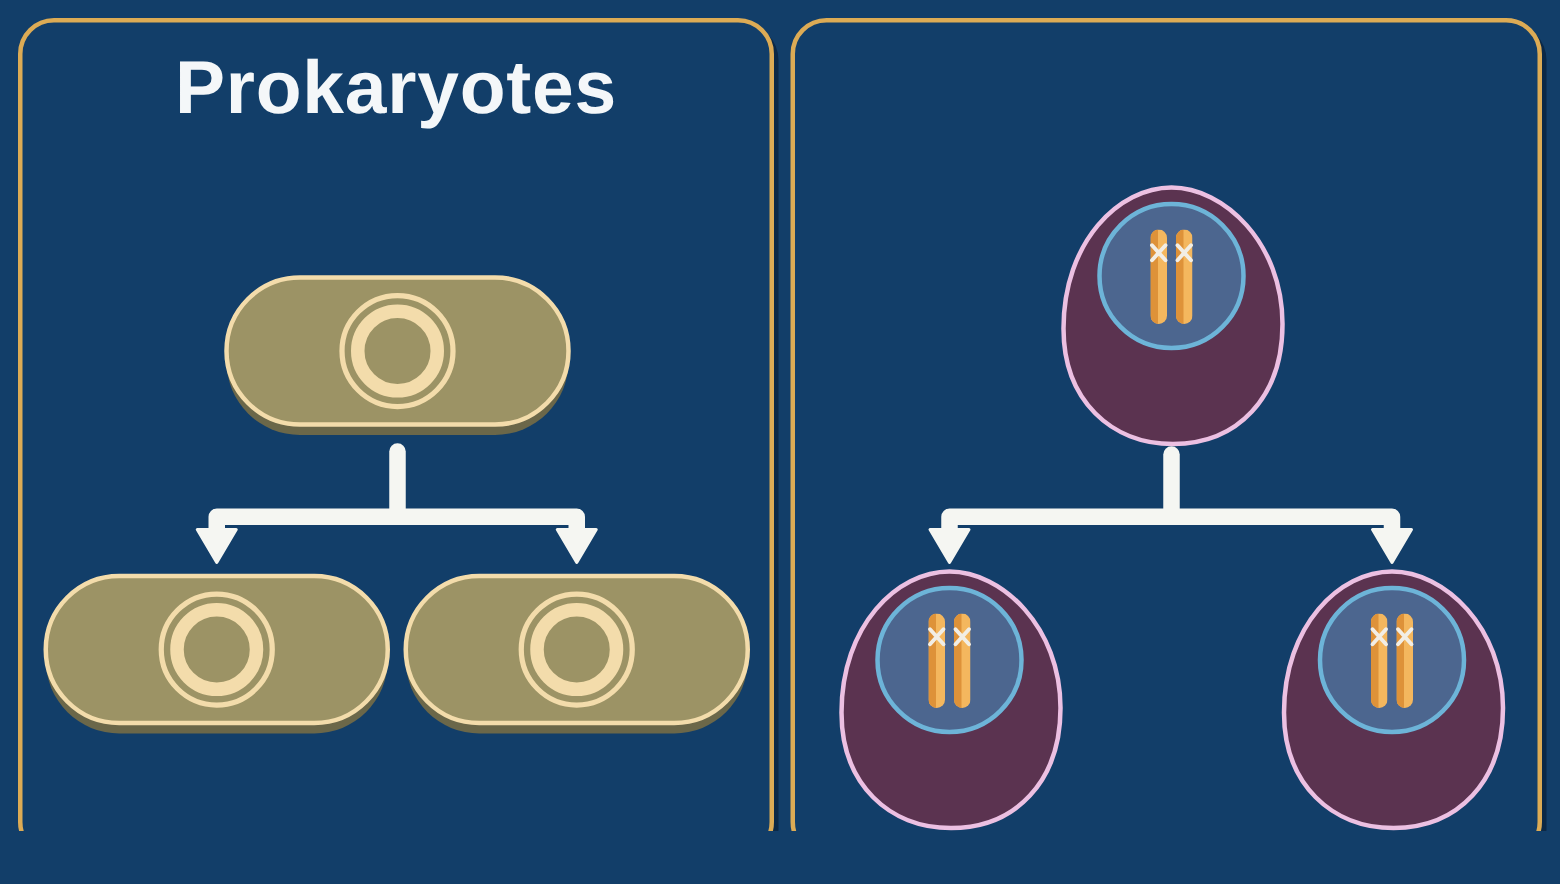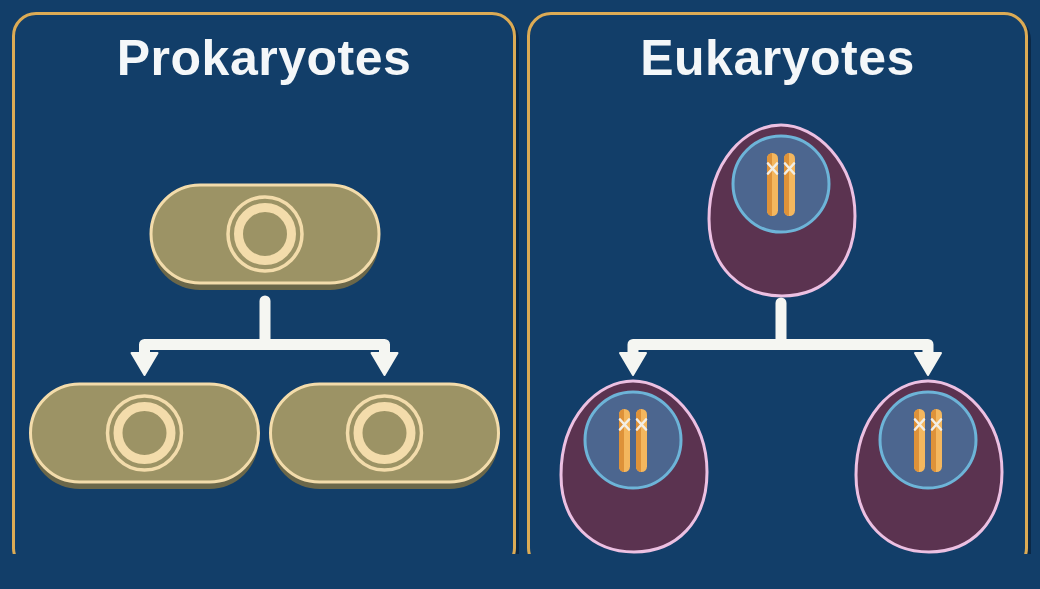--- a/index.html
+++ b/index.html
@@ -89,21 +89,20 @@
         <path class="arrow-head" d="M116.5,338 L142.5,338 L129.5,360 Z"></path>
         <path class="arrow-head" d="M356.5,338 L382.5,338 L369.5,360 Z"></path>
       </g>
 
       <use href="#bacterium" x="129.5" y="418"></use>
       <use href="#bacterium" x="369.5" y="418"></use>
     </svg>
   </section>
 
   <section class="panel panel-right">
-    <h1 class="title">Eukaryotes</h1>
     <svg class="art" viewBox="0 0 495 554" preserveAspectRatio="none" aria-hidden="true">
       <defs>
         <clipPath id="chromoClip">
           <rect x="-5.5" y="0" width="11" height="63" rx="5.5"></rect>
         </clipPath>
         <g id="chromosome">
           <g clip-path="url(#chromoClip)">
             <rect class="chromatid-light" x="-5.5" y="0" width="11" height="63"></rect>
             <rect class="chromatid-dark" x="-5.5" y="0" width="5" height="63"></rect>
           </g>

